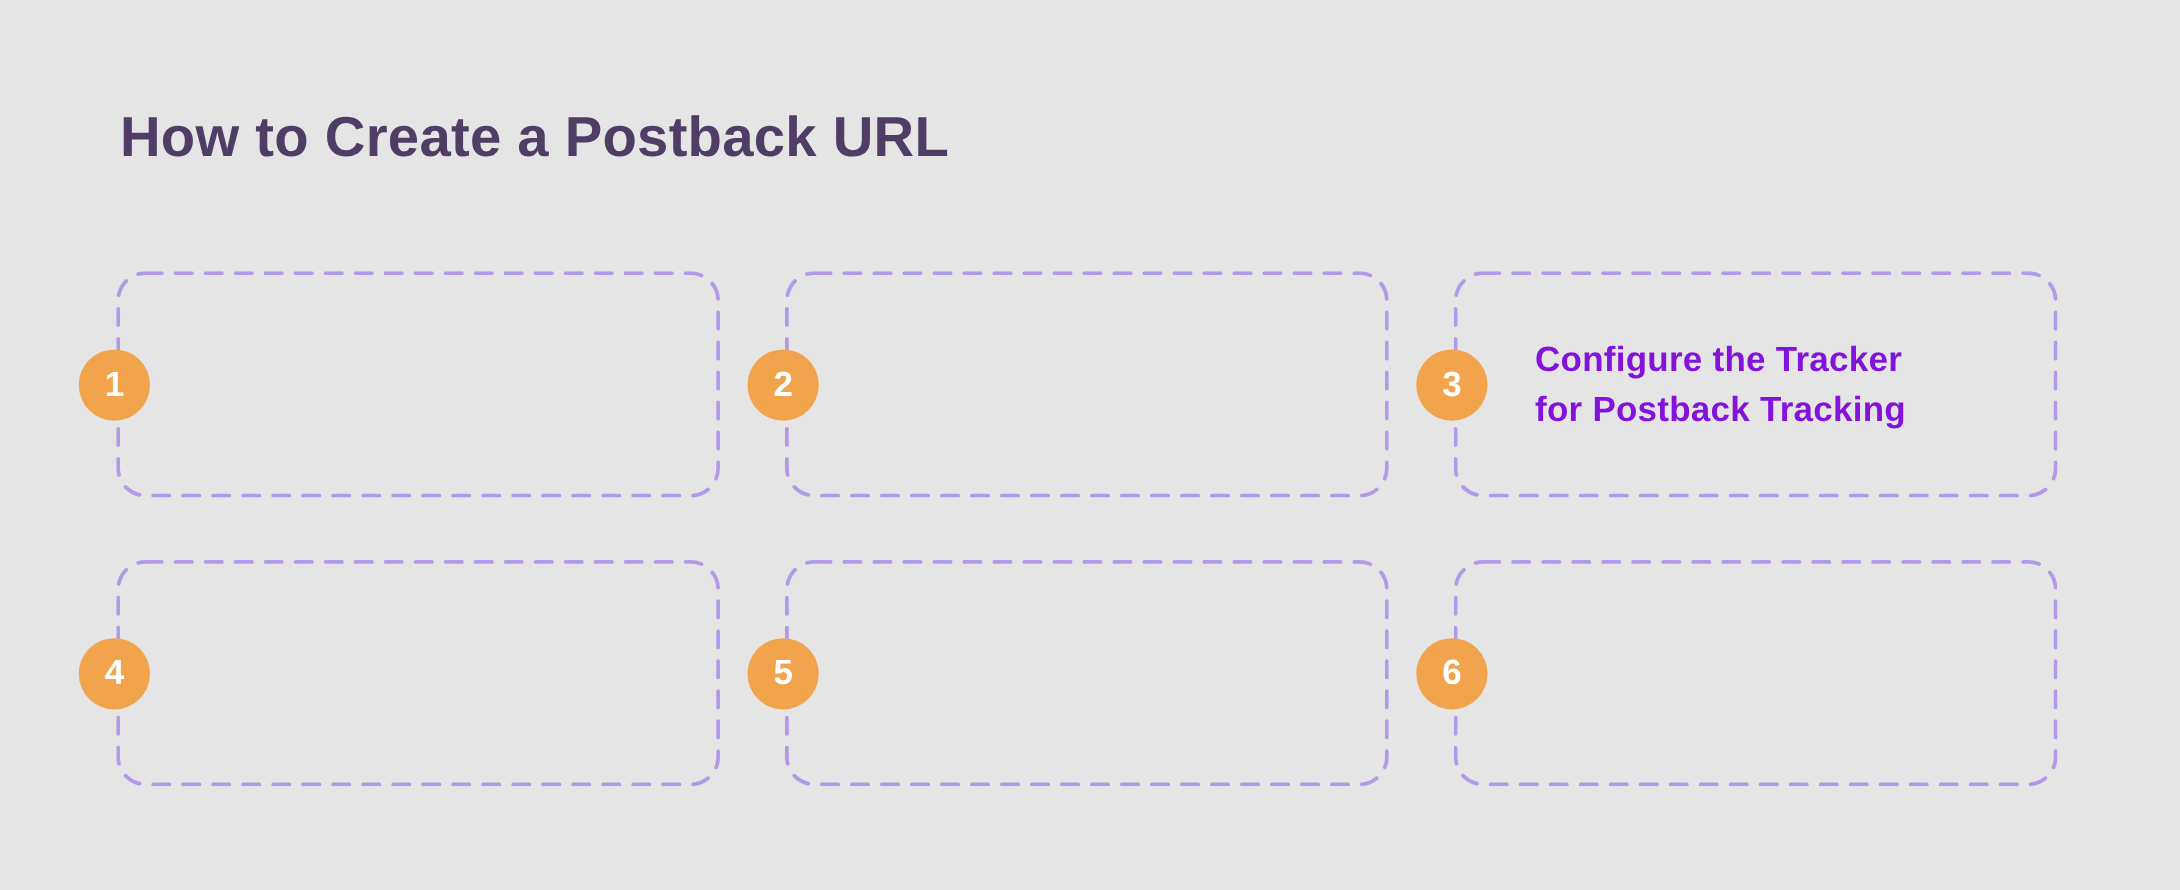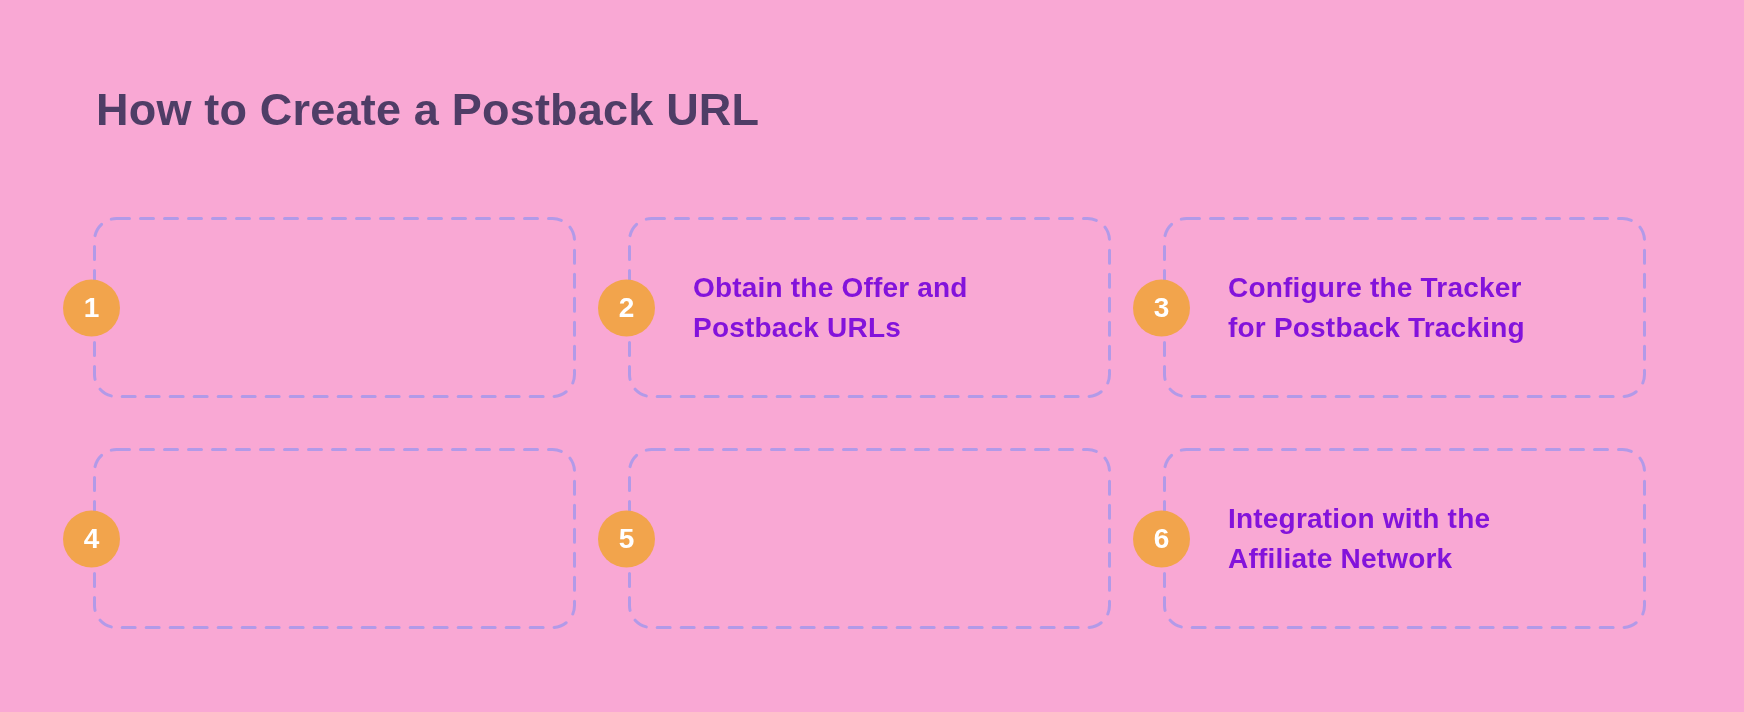--- a/index.html
+++ b/index.html
@@ -5,21 +5,21 @@
   html, body {
     margin: 0;
     padding: 0;
     background: #ffffff;
     font-family: "Liberation Sans", sans-serif;
   }
   .canvas {
     position: relative;
     width: 1744px;
     height: 712px;
-    background: #f9a8d4;
+    background: #e5e5e5;
     overflow: hidden;
   }
   .page-title {
     position: absolute;
     left: 96px;
     top: 82px;
     margin: 0;
     font-size: 45px;
     font-weight: 700;
     line-height: 1.25;
@@ -92,22 +92,20 @@
       <rect x="1.5" y="1.5" width="480" height="178" rx="22" ry="22" fill="none" stroke="#b29ae8" stroke-width="3" stroke-dasharray="13 11" stroke-linecap="round"></rect>
     </svg>
     <div class="step-badge">1</div>
   </div>
 
   <div class="step-card">
     <svg class="border-svg" viewBox="0 0 483 181" xmlns="http://www.w3.org/2000/svg">
       <rect x="1.5" y="1.5" width="480" height="178" rx="22" ry="22" fill="none" stroke="#b29ae8" stroke-width="3" stroke-dasharray="13 11" stroke-linecap="round"></rect>
     </svg>
     <div class="step-badge">2</div>
-    <div class="step-label">Obtain the Offer and
-Postback URLs</div>
   </div>
 
   <div class="step-card">
     <svg class="border-svg" viewBox="0 0 483 181" xmlns="http://www.w3.org/2000/svg">
       <rect x="1.5" y="1.5" width="480" height="178" rx="22" ry="22" fill="none" stroke="#b29ae8" stroke-width="3" stroke-dasharray="13 11" stroke-linecap="round"></rect>
     </svg>
     <div class="step-badge">3</div>
     <div class="step-label">Configure the Tracker
 for Postback Tracking</div>
   </div>
@@ -124,18 +122,16 @@
       <rect x="1.5" y="1.5" width="480" height="178" rx="22" ry="22" fill="none" stroke="#b29ae8" stroke-width="3" stroke-dasharray="13 11" stroke-linecap="round"></rect>
     </svg>
     <div class="step-badge">5</div>
   </div>
 
   <div class="step-card">
     <svg class="border-svg" viewBox="0 0 483 181" xmlns="http://www.w3.org/2000/svg">
       <rect x="1.5" y="1.5" width="480" height="178" rx="22" ry="22" fill="none" stroke="#b29ae8" stroke-width="3" stroke-dasharray="13 11" stroke-linecap="round"></rect>
     </svg>
     <div class="step-badge">6</div>
-    <div class="step-label">Integration with the
-Affiliate Network</div>
   </div>
 </div>
 
 </div>
 
 </body></html>

